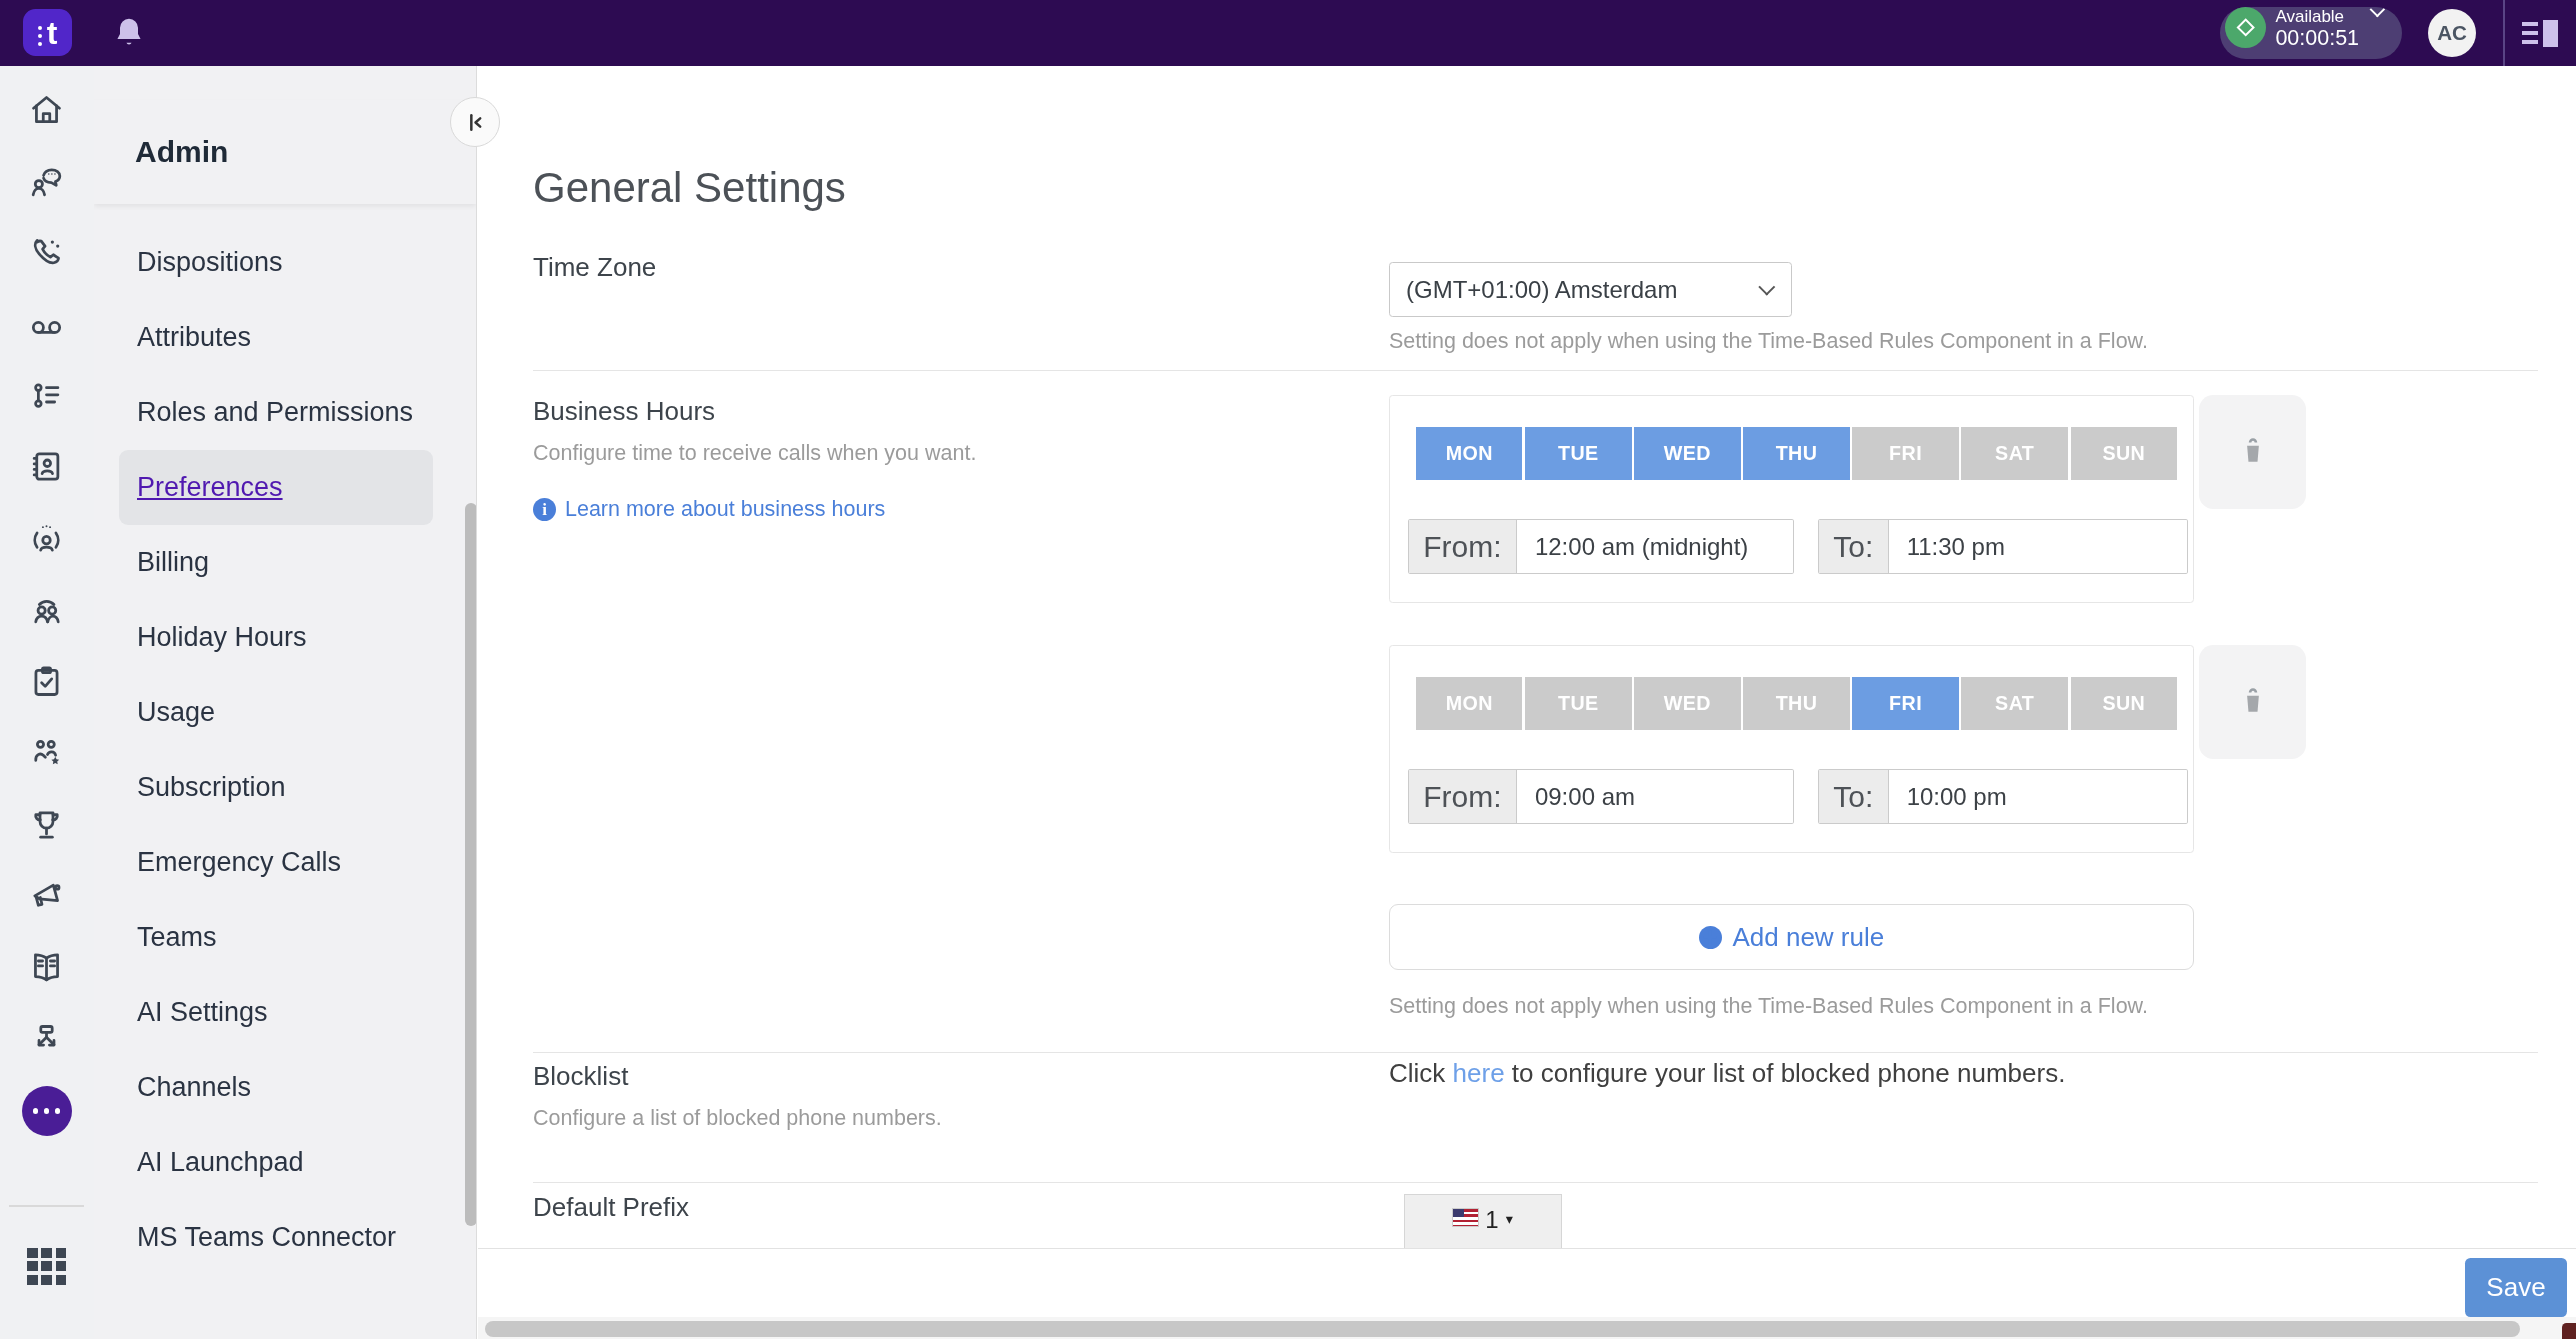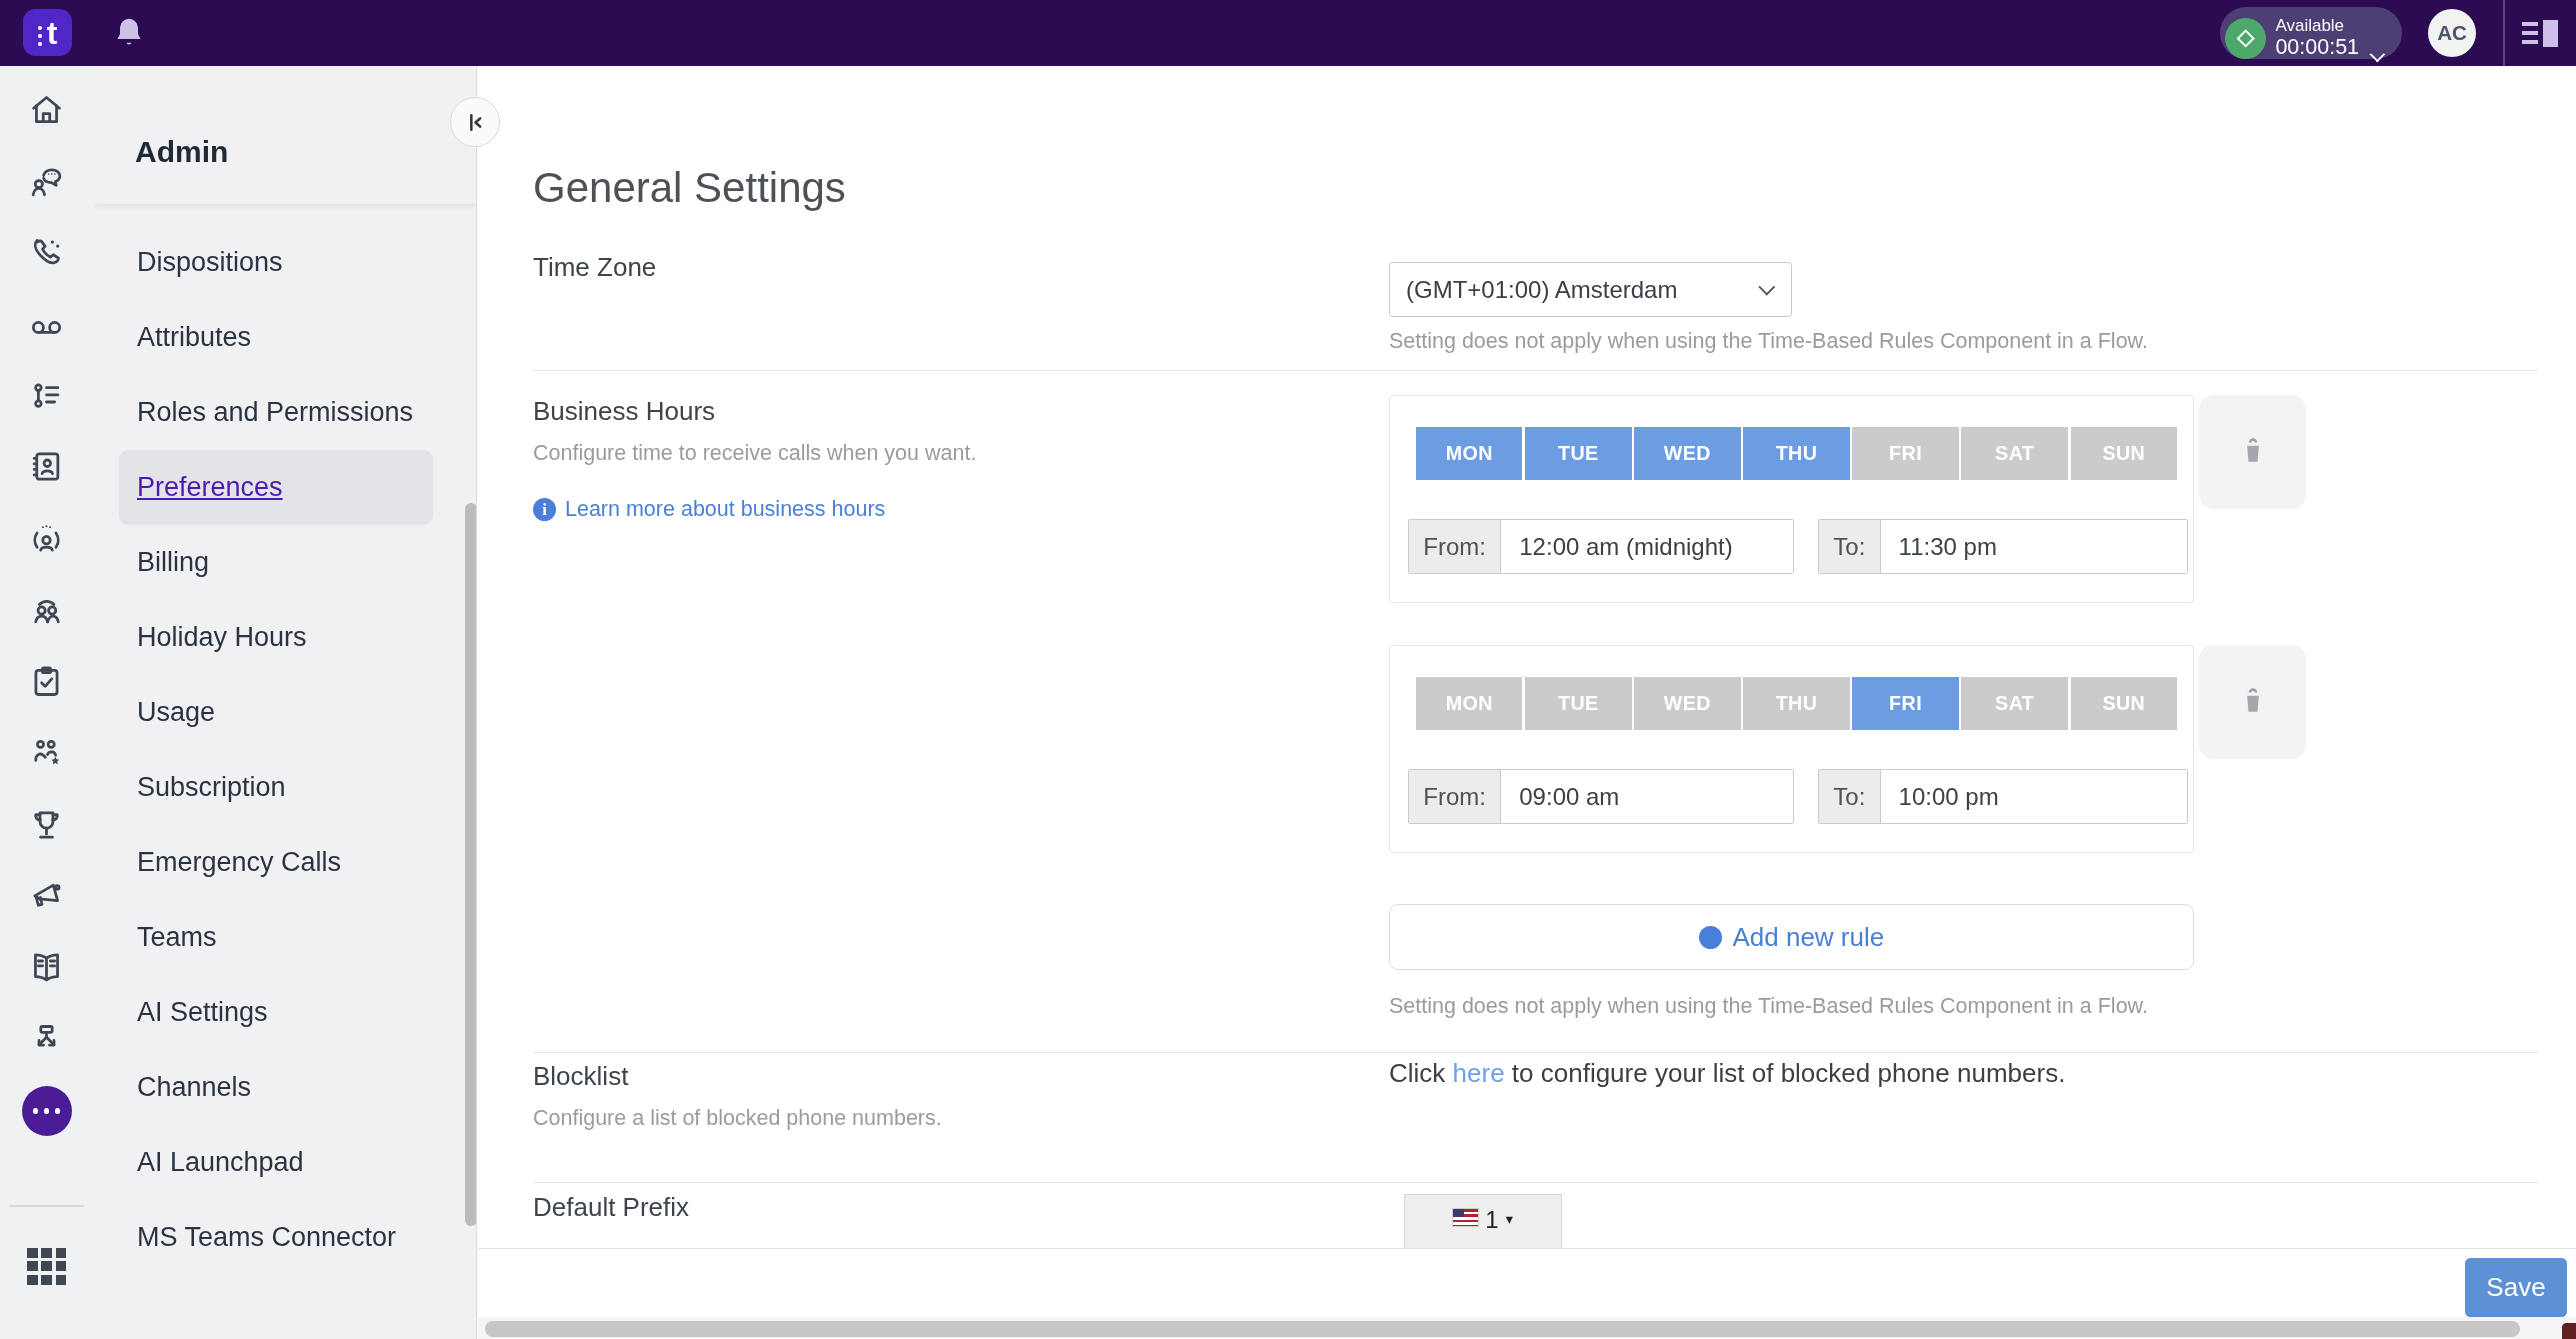--- a/index.html
+++ b/index.html
@@ -16,21 +16,21 @@
 
   
   .topbar{position:absolute;left:0;top:0;width:2576px;height:66px;background:var(--topbar-bg);z-index:50;}
   .logo-tile{position:absolute;left:23px;top:9px;width:49px;height:47px;border-radius:12.5px;
     background:var(--logo-bg);display:flex;align-items:center;justify-content:center;gap:4.5px;}
   .logo-dots{display:flex;flex-direction:column;gap:3.6px;margin-top:7.2px;}
   .logo-dots i{width:4.5px;height:4.5px;border-radius:50%;background:#fff;}
   .logo-t{color:#fff;font-size:32px;font-weight:bold;line-height:1;}
   .bell{position:absolute;left:111px;top:14.3px;width:36px;height:38px;}
   .status-pill{position:absolute;left:2220px;top:7.2px;width:182px;height:52px;border-radius:26px;
-    background:var(--pill-bg);display:flex;align-items:flex-end;cursor:pointer;}
+    background:var(--pill-bg);display:flex;align-items:flex-start;cursor:pointer;}
   .status-circle{width:41px;height:41px;border-radius:50%;background:var(--green);margin-left:5.4px;
     display:flex;align-items:center;justify-content:center;}
   .status-diamond{width:13.4px;height:13.4px;border:2.7px solid #fff;transform:rotate(45deg);}
   .status-texts{margin-left:9px;color:#fff;line-height:1.12;}
   .status-label{font-size:17px;}
   .status-timer{font-size:21.5px;}
   .pill-chevron{width:10.7px;height:10.7px;border-right:2.7px solid #fff;border-bottom:2.7px solid #fff;
     transform:rotate(45deg);margin-left:12.5px;margin-top:-3.6px;}
   .avatar{position:absolute;left:2428px;top:9px;width:48px;height:48px;border-radius:50%;
     background:#F2F2F2;display:flex;align-items:center;justify-content:center;
@@ -100,21 +100,21 @@
     border:0.9px solid #E6E6E6;border-radius:3.6px;}
   .day-row{position:absolute;left:18px;top:31px;width:769px;height:53px;display:flex;gap:2.7px;padding-left:8px;}
   .day-btn{flex:1;border:none;color:#fff;font-size:19.7px;font-weight:bold;letter-spacing:0.4px;
     background:var(--day-inactive);cursor:pointer;font-family:"Liberation Sans",sans-serif;}
   .day-btn.active{background:var(--day-active);}
   .time-row{position:absolute;left:18px;top:123px;display:flex;}
   .time-box{height:55px;border:1.8px solid #CBCBCB;border-radius:1.8px;display:flex;align-items:stretch;background:#fff;}
   .time-box.from{width:386px;}
   .time-box.to{width:370px;margin-left:24px;}
   .time-prefix{background:#ECECEC;border-right:1.8px solid #CBCBCB;display:flex;align-items:center;
-    padding:0 14.3px;font-size:24px;color:#4E5257;}
+    padding:0 14.3px;font-size:30px;color:#4E5257;}
   .time-value{display:flex;align-items:center;padding-left:18px;font-size:24px;color:#3C4146;cursor:text;}
 
   .trash-panel{position:absolute;left:1721px;width:107px;height:114px;background:#F3F3F4;border-radius:14.3px;
     display:flex;align-items:center;justify-content:center;}
   .trash-btn{background:none;border:none;cursor:pointer;}
   .trash-btn svg{width:32px;height:32px;}
 
   .add-rule{position:absolute;left:911px;top:826px;width:805px;height:66px;border:0.9px solid #DCDCDC;
     border-radius:9px;background:#fff;display:flex;align-items:center;justify-content:center;gap:10.7px;cursor:pointer;}
   .plus-dot{width:23px;height:23px;border-radius:50%;background:var(--link-blue);color:#fff;font-size:21.5px;

